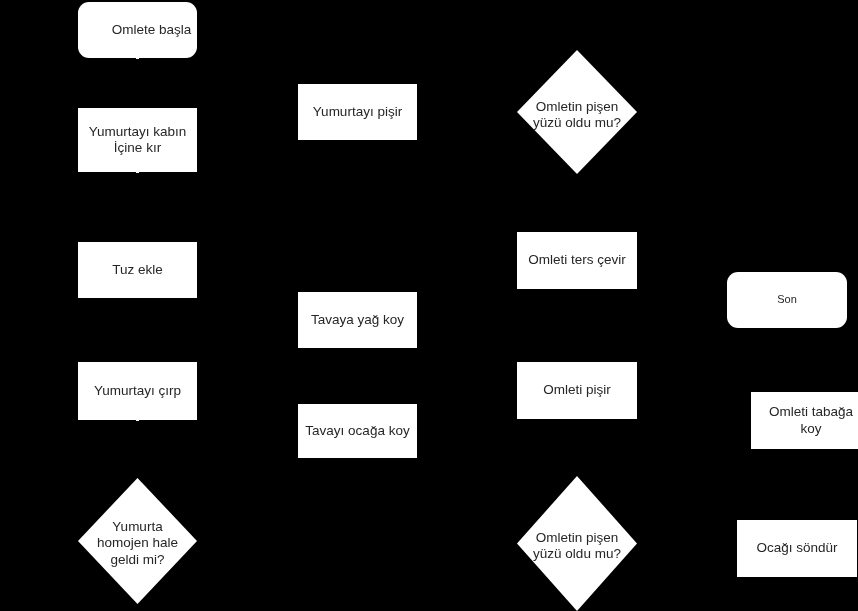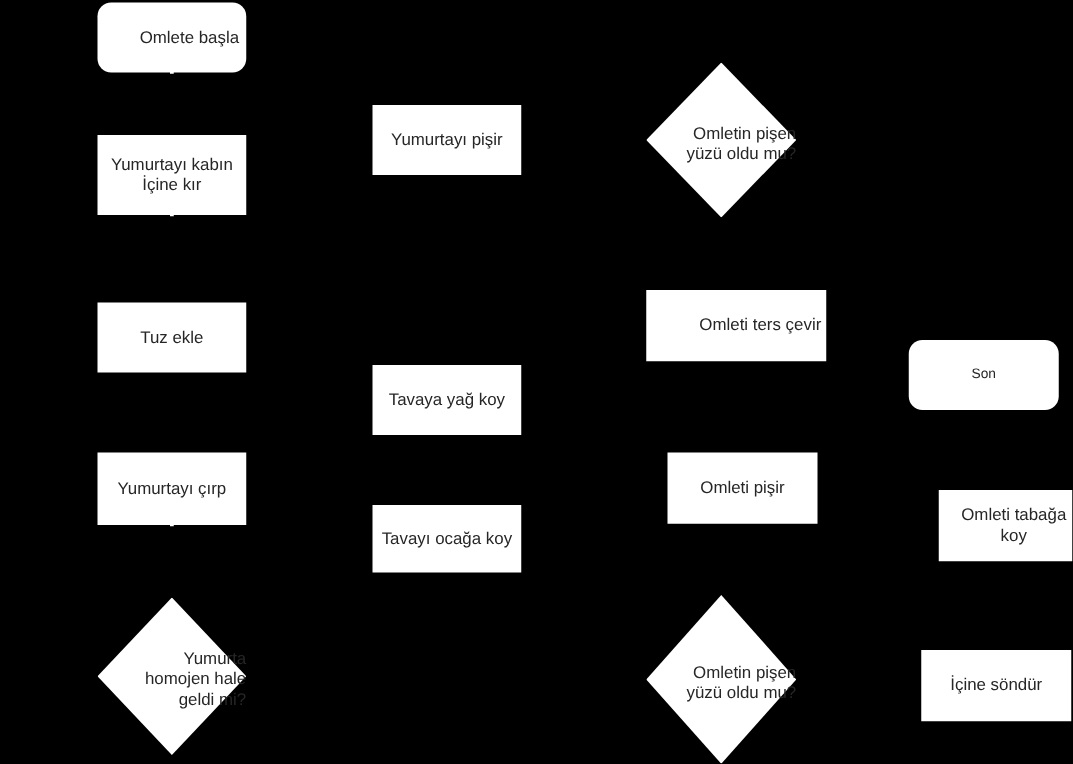--- a/index.html
+++ b/index.html
@@ -52,21 +52,21 @@
     width: 100%;
     height: 100%;
     background: #ffffff;
     -webkit-clip-path: polygon(50% 0%, 100% 50%, 50% 100%, 0% 50%);
     clip-path: polygon(50% 0%, 100% 50%, 50% 100%, 0% 50%);
   }
   .diamond .dtext {
     position: absolute;
     left: 0;
     width: 100%;
-    text-align: right;
+    text-align: center;
     color: #262626;
     font-size: 13.5px;
     line-height: 1.22;
     white-space: pre-line;
     pointer-events: none;
   }
   .stub {
     position: absolute;
     background: #ffffff;
   }
@@ -87,28 +87,28 @@
 geldi mi?</div>
     </div>
     <div class="node process" style="left: 298px; top: 84px; width: 119px; height: 56px;"><span>Yumurtayı pişir</span></div>
     <div class="node process" style="left: 298px; top: 292px; width: 119px; height: 56px;"><span>Tavaya yağ koy</span></div>
     <div class="node process" style="left: 298px; top: 404px; width: 119px; height: 54px;"><span>Tavayı ocağa koy</span></div>
     <div class="diamond" style="left: 517px; top: 50px; width: 120px; height: 124px;">
       <div class="shape"></div>
       <div class="dtext" style="top: 49px;">Omletin pişen
 yüzü oldu mu?</div>
     </div>
-    <div class="node process" style="left: 517px; top: 232px; width: 144px; height: 57px; justify-content: flex-end;"><span>Omleti ters çevir</span></div>
-    <div class="node process" style="left: 517px; top: 362px; width: 120px; height: 57px; margin-left: 17px;"><span>Omleti pişir</span></div>
+    <div class="node process" style="left: 517px; top: 232px; width: 120px; height: 57px;"><span>Omleti ters çevir</span></div>
+    <div class="node process" style="left: 517px; top: 362px; width: 120px; height: 57px;"><span>Omleti pişir</span></div>
     <div class="diamond" style="left: 517px; top: 476px; width: 120px; height: 135px;">
       <div class="shape"></div>
       <div class="dtext" style="top: 54px;">Omletin pişen
 yüzü oldu mu?</div>
     </div>
     <div class="node terminal-small" style="left: 727px; top: 272px; width: 120px; height: 56px;"><span>Son</span></div>
     <div class="node process" style="left: 727px; top: 392px; width: 120px; height: 57px; margin-left: 24px;"><span>Omleti tabağa
 koy</span></div>
-    <div class="node process" style="left: 737px; top: 520px; width: 120px; height: 57px;"><span>İçine söndür</span></div>
+    <div class="node process" style="left: 737px; top: 520px; width: 120px; height: 57px;"><span>Ocağı söndür</span></div>
     <div class="stub" style="left: 136px; top: 54px; width: 3px; height: 5px;"></div>
     <div class="stub" style="left: 136px; top: 168px; width: 3px; height: 5px;"></div>
     <div class="stub" style="left: 136px; top: 292px; width: 3px; height: 5px;"></div>
     <div class="stub" style="left: 136px; top: 416px; width: 3px; height: 5px;"></div>
   </div>
 
 </body></html>

